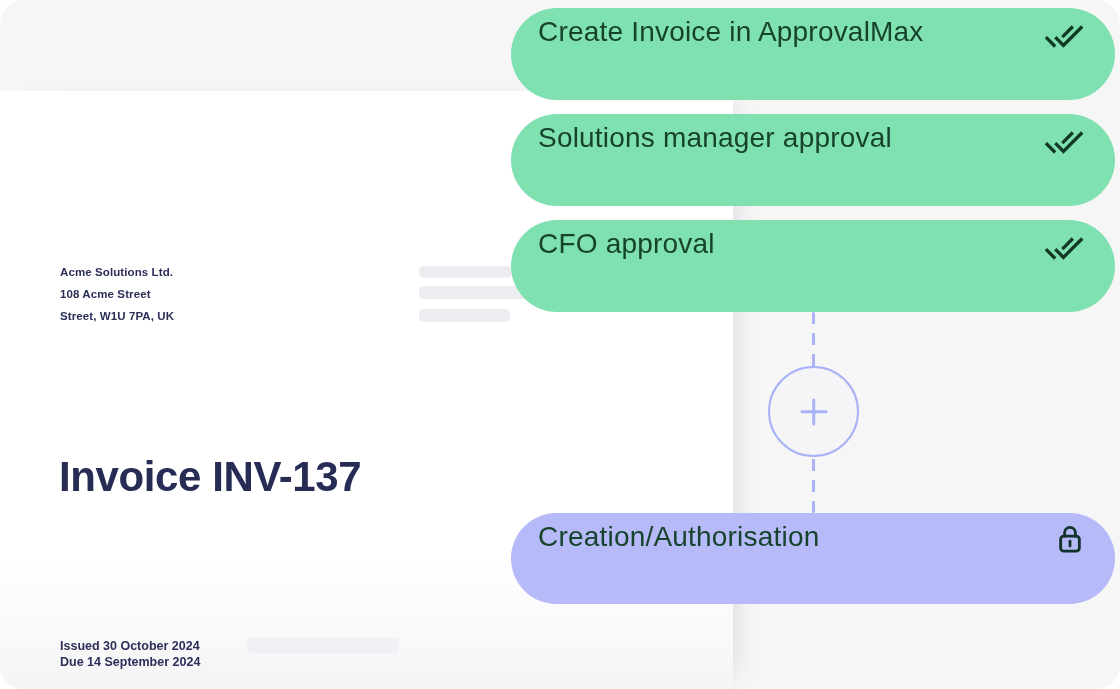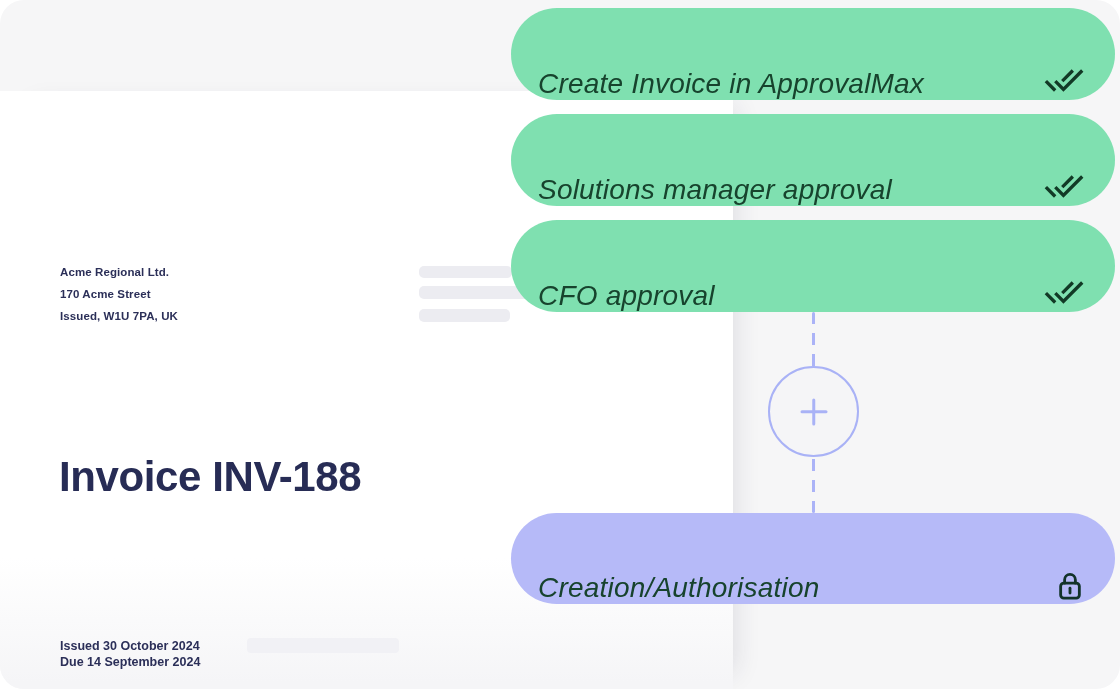--- a/index.html
+++ b/index.html
@@ -44,50 +44,50 @@
     position:absolute;left:768px;top:366px;width:91px;height:91px;z-index:3;
     border:2.5px solid #A9B2F6;border-radius:50%;
     background:#F5F5F7;box-sizing:border-box;cursor:pointer;
   }
   .plus-h,.plus-v{position:absolute;background:#A9B2F6;border-radius:3px;}
   .plus-h{left:50%;top:50%;width:27px;height:3.5px;transform:translate(-50%,-50%);}
   .plus-v{left:50%;top:50%;width:3.5px;height:27px;transform:translate(-50%,-50%);}
   
   .pill{
     position:absolute;left:511px;width:604px;height:92px;z-index:4;
-    border-radius:46px;display:flex;align-items:flex-end;
-    padding:0 28px 0 27px;box-sizing:border-box;cursor:pointer;font-style:italic;
+    border-radius:46px;display:flex;align-items:flex-start;
+    padding:8px 28px 0 27px;box-sizing:border-box;cursor:pointer;
   }
   .pill.green{background:#7FE0B0;}
   .pill.purple{background:#B6BAF8;height:91px;}
   .pill-1{top:8px;}
   .pill-2{top:114px;}
   .pill-3{top:220px;}
   .pill-stage{top:513px;}
   .pill-label{
     flex:1;font-size:28px;font-weight:500;color:#17432D;
     letter-spacing:.2px;white-space:nowrap;overflow:hidden;
   }
   .pill-icon{flex:0 0 auto;display:flex;align-items:center;justify-content:center;}
 </style>
 </head>
 <body>
 
 <div class="canvas">
 
   <div class="paper">
     <div class="addr">
-      <div>Acme Regional Ltd.</div>
-      <div>170 Acme Street</div>
-      <div>Issued, W1U 7PA, UK</div>
+      <div>Acme Solutions Ltd.</div>
+      <div>108 Acme Street</div>
+      <div>Street, W1U 7PA, UK</div>
     </div>
     <div class="ph-bar bar-1"></div>
     <div class="ph-bar bar-2"></div>
     <div class="ph-bar bar-3"></div>
-    <h1 class="invoice-title">Invoice INV-188</h1>
+    <h1 class="invoice-title">Invoice INV-137</h1>
     <div class="dates">
       <div>Issued 30 October 2024</div>
       <div>Due 14 September 2024</div>
     </div>
     <div class="ph-bar bar-date"></div>
   </div>
 
   <div class="connector"></div>
   <div class="plus-circle">
     <span class="plus-h"></span>

